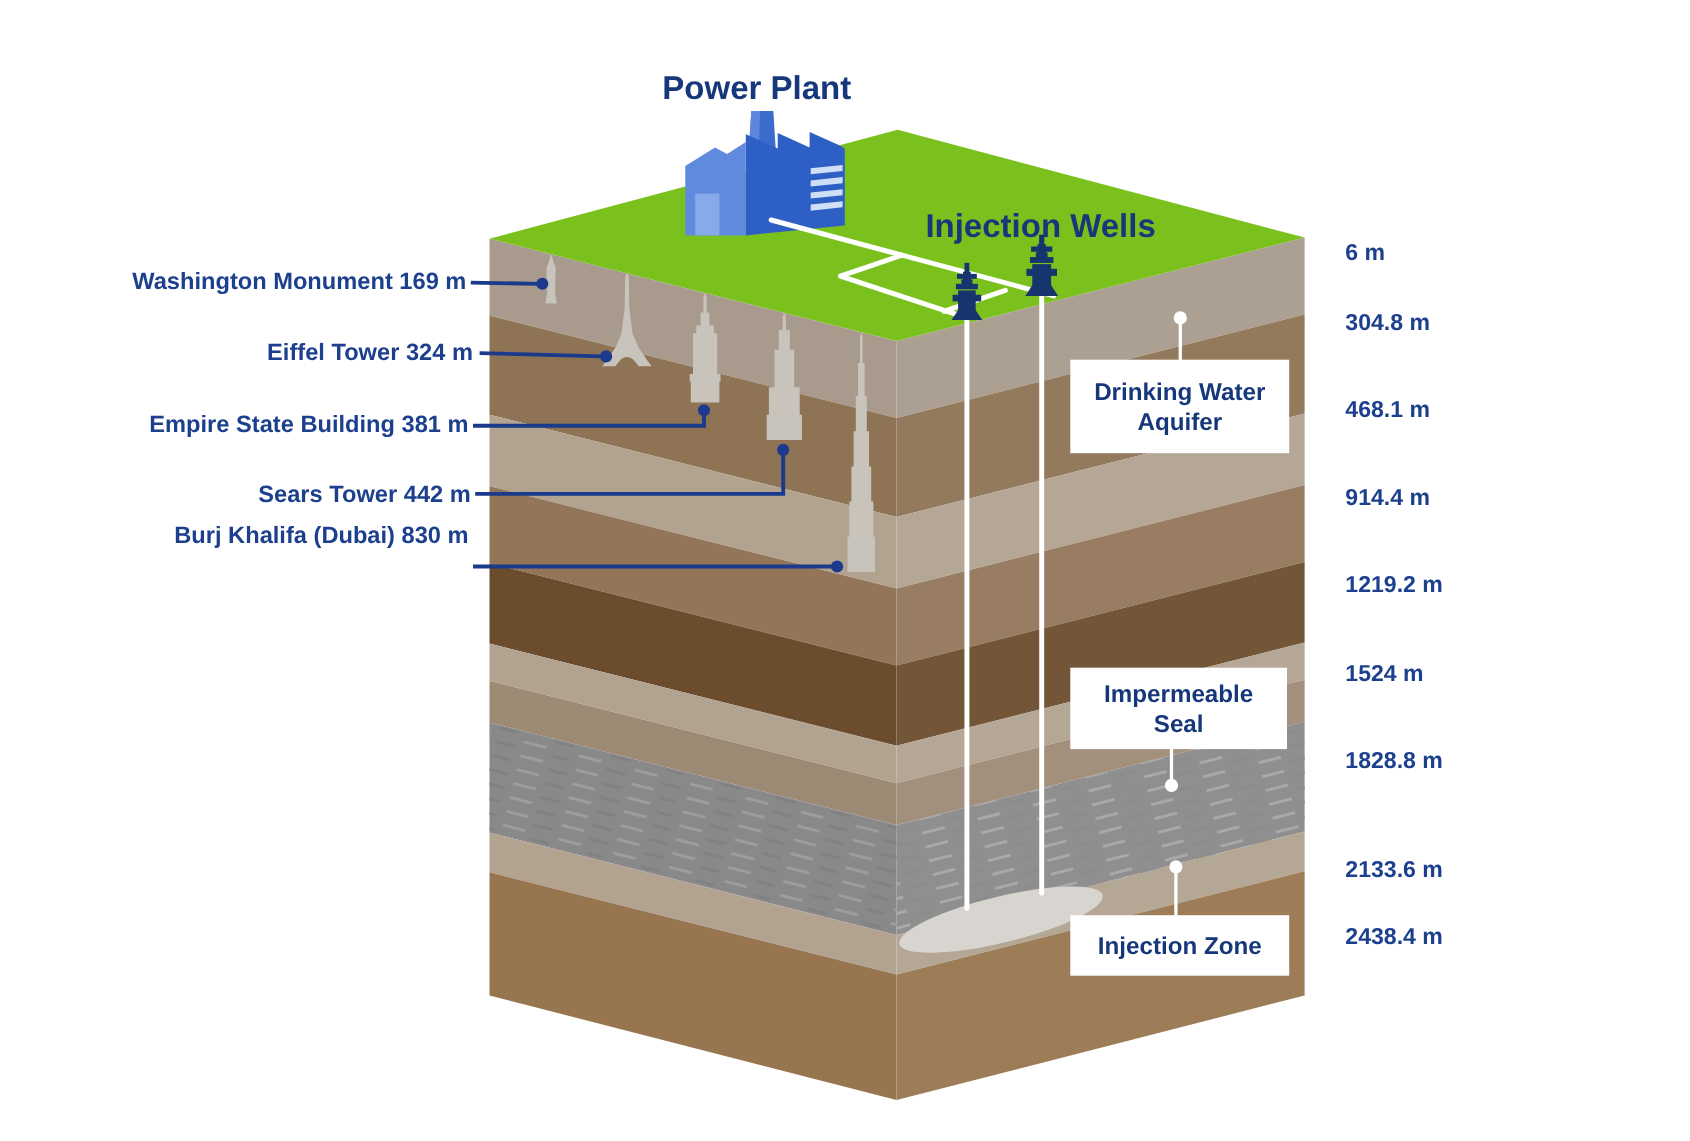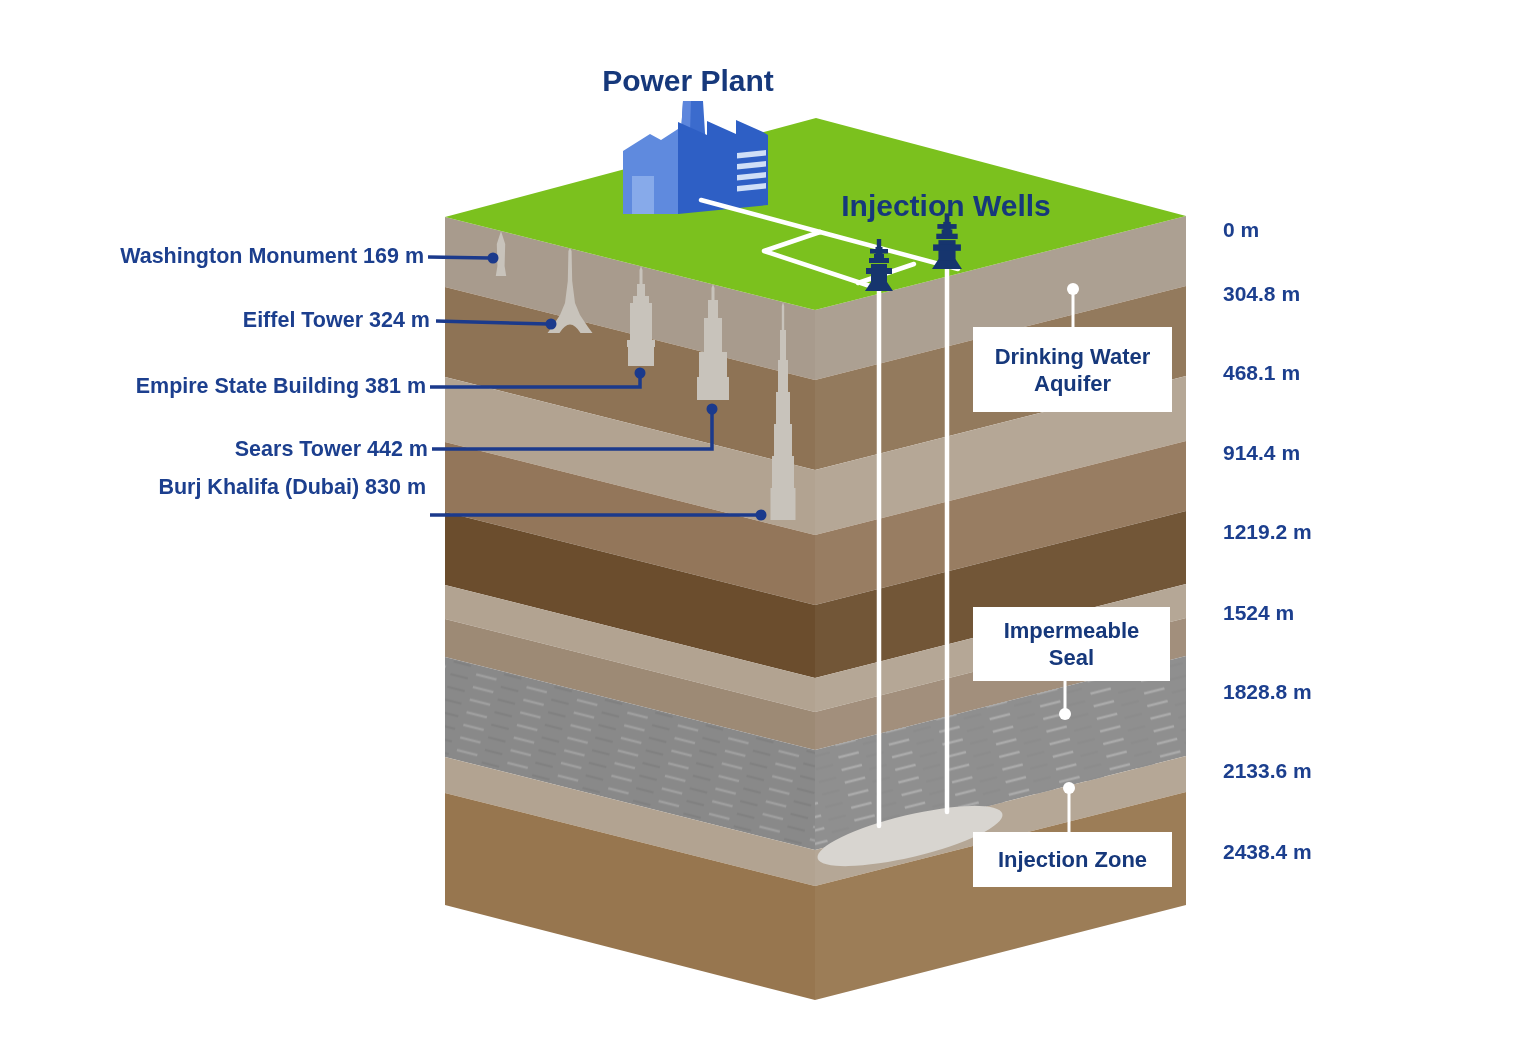--- a/index.html
+++ b/index.html
@@ -150,28 +150,28 @@
 
   <div class="lbl lbl-header" style="left:538px;top:64px;width:300px;">Power Plant</div>
   <div class="lbl lbl-header" style="left:796px;top:189px;width:300px;">Injection Wells</div>
 
   <div class="lbl lbl-building" style="left:0;width:424px;top:243px;">Washington Monument 169 m</div>
   <div class="lbl lbl-building" style="left:0;width:430px;top:307px;">Eiffel Tower 324 m</div>
   <div class="lbl lbl-building" style="left:0;width:426px;top:373px;">Empire State Building 381 m</div>
   <div class="lbl lbl-building" style="left:0;width:428px;top:436px;">Sears Tower 442 m</div>
   <div class="lbl lbl-building" style="left:0;width:426px;top:474px;">Burj Khalifa (Dubai) 830 m</div>
 
-  <div class="lbl lbl-depth" style="top:216px;">0 m</div>
+  <div class="lbl lbl-depth" style="top:216px;">6 m</div>
   <div class="lbl lbl-depth" style="top:280px;">304.8 m</div>
   <div class="lbl lbl-depth" style="top:359px;">468.1 m</div>
   <div class="lbl lbl-depth" style="top:439px;">914.4 m</div>
   <div class="lbl lbl-depth" style="top:518px;">1219.2 m</div>
   <div class="lbl lbl-depth" style="top:599px;">1524 m</div>
   <div class="lbl lbl-depth" style="top:678px;">1828.8 m</div>
-  <div class="lbl lbl-depth" style="top:757px;text-align:center;">2133.6 m</div>
+  <div class="lbl lbl-depth" style="top:777px;text-align:center;">2133.6 m</div>
   <div class="lbl lbl-depth" style="top:838px;">2438.4 m</div>
 
   <div class="zone-box" style="left:973px;top:327px;width:199px;height:85px;">
     <span>Drinking Water</span>
     <span>Aquifer</span>
   </div>
   <div class="zone-box" style="left:973px;top:607px;width:197px;height:74px;">
     <span>Impermeable</span>
     <span>Seal</span>
   </div>

